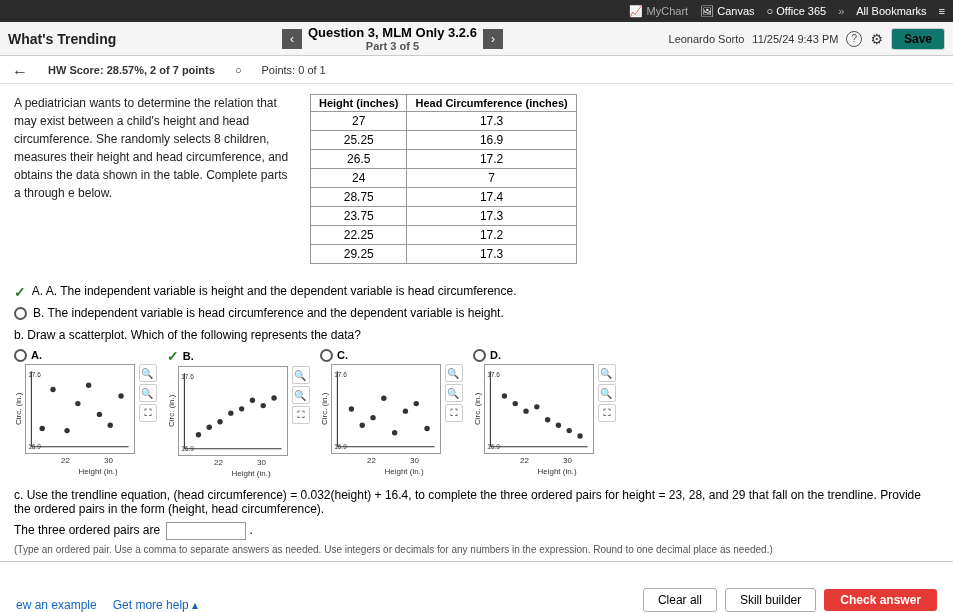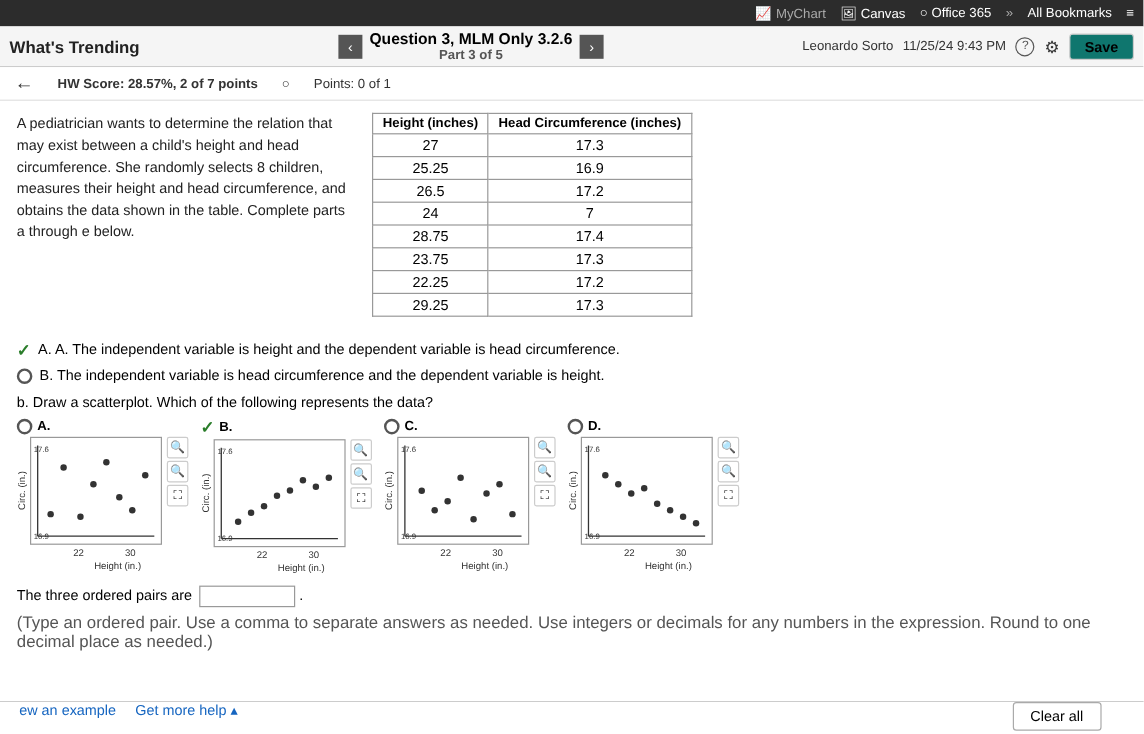--- a/index.html
+++ b/index.html
@@ -253,44 +253,43 @@
       margin: 0 3px;
       vertical-align: middle;
     }
 
     
     .bottom-bar {
       position: fixed;
       bottom: 0;
       left: 0;
       right: 0;
-      height: 28px;
+      height: 51px;
       background: #fff;
       border-top: 1px solid #ccc;
       display: flex;
-      align-items: flex-start;
+      align-items: flex-end;
       padding: 0 16px;
       justify-content: space-between;
     }
     .bottom-left {
       display: flex;
       gap: 16px;
       align-items: center;
       font-size: 12px;
     }
     .bottom-left a {
       color: #1565c0;
       text-decoration: none;
       cursor: pointer;
     }
     .bottom-right {
       display: flex;
       gap: 8px;
       align-items: center;
-      flex-direction: column;
     }
     .btn-clear {
       background: #fff;
       border: 1px solid #aaa;
       padding: 4px 14px;
       cursor: pointer;
       font-size: 12px;
       border-radius: 3px;
     }
     .btn-skill {
@@ -602,25 +601,26 @@
               </div>
             </div>
             <div class="axis-label-x" style="text-align:center;margin-left:14px;">Height (in.)</div>
           </div>
         </div>
       </div>
 
     </div>
 
     <div class="section-c">
+      <p>c. Use the trendline equation, (head circumference) = 0.032(height) + 16.4, to complete the three ordered pairs for height = 23, 28, and 29 that fall on the trendline. Provide the ordered pairs in the form (height, head circumference).</p>
       <p style="margin-top:6px;">
         <span>The three ordered pairs are</span>
         <span class="input-box" contenteditable="true" style=""></span>.
       </p>
-      <p style="font-size:14px;color:#555;margin-top:4px;">(Type an ordered pair. Use a comma to separate answers as needed. Use integers or decimals for any numbers in the expression. Round to one decimal place as needed.)</p>
+      <p style="font-size:10px;color:#555;margin-top:4px;">(Type an ordered pair. Use a comma to separate answers as needed. Use integers or decimals for any numbers in the expression. Round to one decimal place as needed.)</p>
     </div>
 
   </div>
 </div>
 
 <div class="bottom-bar">
   <div class="bottom-left">
     <a>ew an example</a>
     <a>Get more help ▴</a>
   </div>

